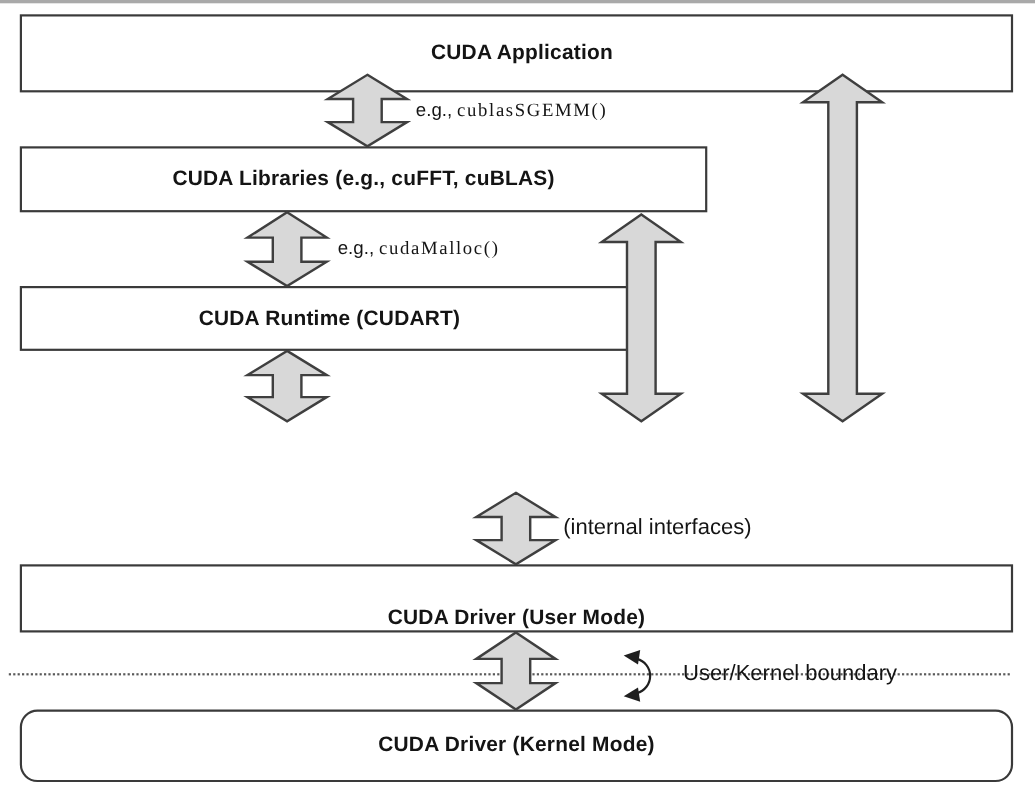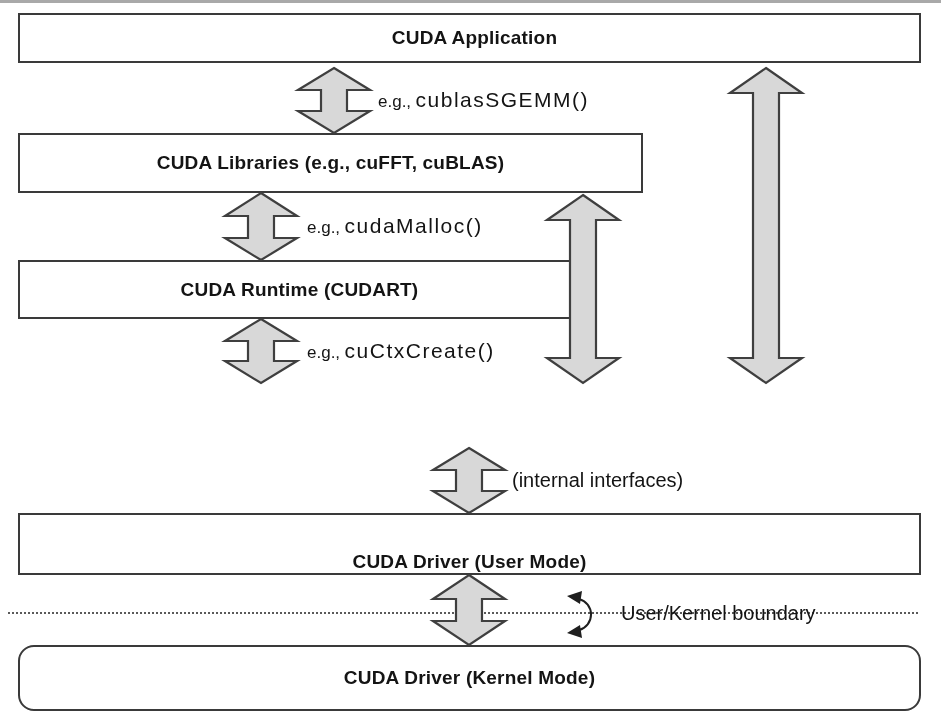--- a/index.html
+++ b/index.html
@@ -6,35 +6,35 @@
   .stage{
     position:relative;width:941px;height:727px;background:#ffffff;
     font-family:"Liberation Sans",sans-serif;overflow:hidden;
   }
   .top-band{position:absolute;left:0;top:0;width:941px;height:3px;background:#a9a9a9;}
   .layer-box{
     position:absolute;box-sizing:border-box;border:2px solid #3a3a3a;background:#ffffff;
     display:flex;align-items:center;justify-content:center;
     font-weight:bold;font-size:19px;color:#141414;letter-spacing:0.2px;white-space:nowrap;
   }
-  .box-app    {left:18px;top:13px; width:903px;height:50px;padding-left:10px;}
+  .box-app    {left:18px;top:13px; width:903px;height:71px;padding-left:10px;}
   .box-libs   {left:18px;top:133px;width:625px;height:60px;}
   .box-runtime{left:18px;top:260px;width:563px;height:59px;}
   .box-api    {left:18px;top:383px;width:903px;height:65px;}
   .box-user   {left:18px;top:513px;width:903px;height:62px;align-items:flex-end;}
   .box-kernel {left:18px;top:645px;width:903px;height:66px;border-radius:16px;}
   .boundary-line{
     position:absolute;left:8px;top:612px;width:910px;height:0;
     border-top:2px dotted #5a5a5a;
   }
   .call-label{
     position:absolute;transform:translateY(-50%);white-space:nowrap;color:#141414;
   }
   .lbl-prefix{font-weight:normal;font-size:17px;}
-  .lbl-code{font-family:Liberation Sans, sans-serif;font-size:21px;letter-spacing:1.5px;margin-top:24px;}
+  .lbl-code{font-family:Liberation Serif, serif;font-size:17px;letter-spacing:1.5px;margin-top:24px;}
   .lbl-plain{font-weight:normal;font-size:20px;}
   .lbl-1{left:378px;top:100px;}
   .lbl-2{left:307px;top:226px;}
   .lbl-3{left:307px;top:351px;}
   .lbl-4{left:512px;top:480px;}
   .lbl-5{left:621px;top:613px;}
   svg.arrow-overlay{position:absolute;left:0;top:0;pointer-events:none;}
   .blk-arrow{fill:#d8d8d8;stroke:#3f3f3f;stroke-width:2.2;stroke-linejoin:miter;}
   .curve-arrow-path{fill:none;stroke:#1f1f1f;stroke-width:2;}
   .curve-arrow-head{fill:#1f1f1f;stroke:none;}
@@ -83,24 +83,20 @@
   </svg>
 
   <div class="call-label lbl-1">
     <span class="lbl-prefix">e.g.,</span>
     <span class="lbl-code">cublasSGEMM()</span>
   </div>
   <div class="call-label lbl-2">
     <span class="lbl-prefix">e.g.,</span>
     <span class="lbl-code">cudaMalloc()</span>
   </div>
-  <div class="call-label lbl-3">
-    <span class="lbl-prefix">e.g.,</span>
-    <span class="lbl-code">cuCtxCreate()</span>
-  </div>
   <div class="call-label lbl-4">
     <span class="lbl-plain">(internal interfaces)</span>
   </div>
   <div class="call-label lbl-5">
     <span class="lbl-plain">User/Kernel boundary</span>
   </div>
 
 </div>
 
 </body></html>

